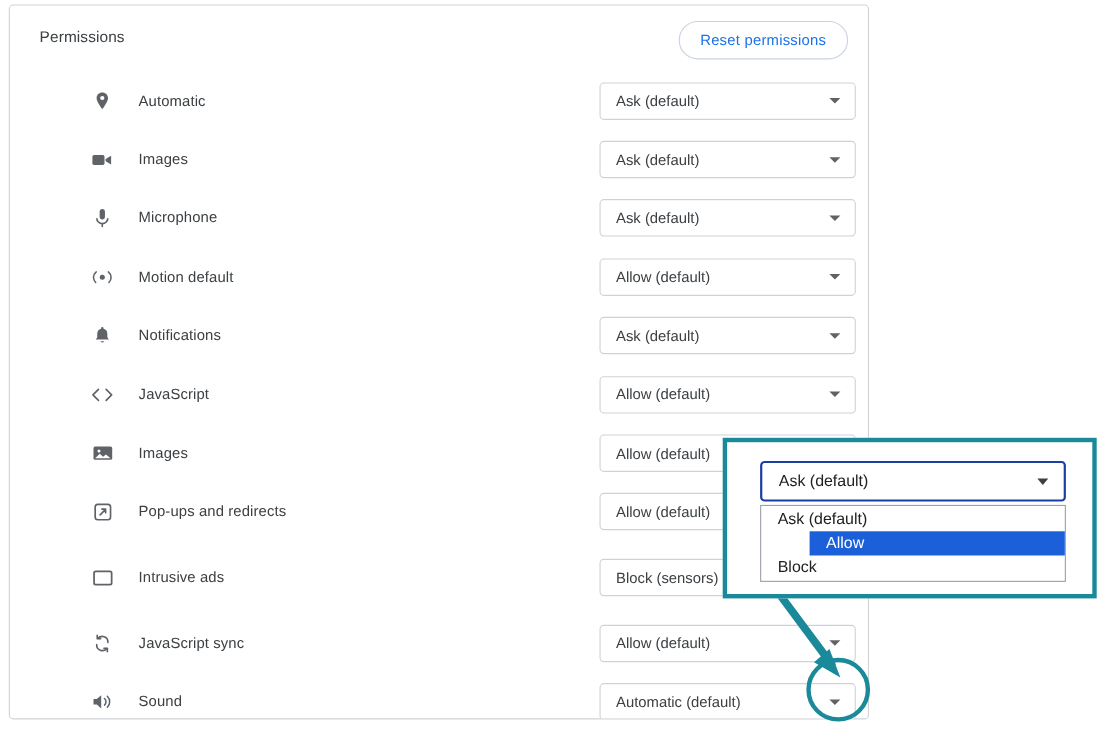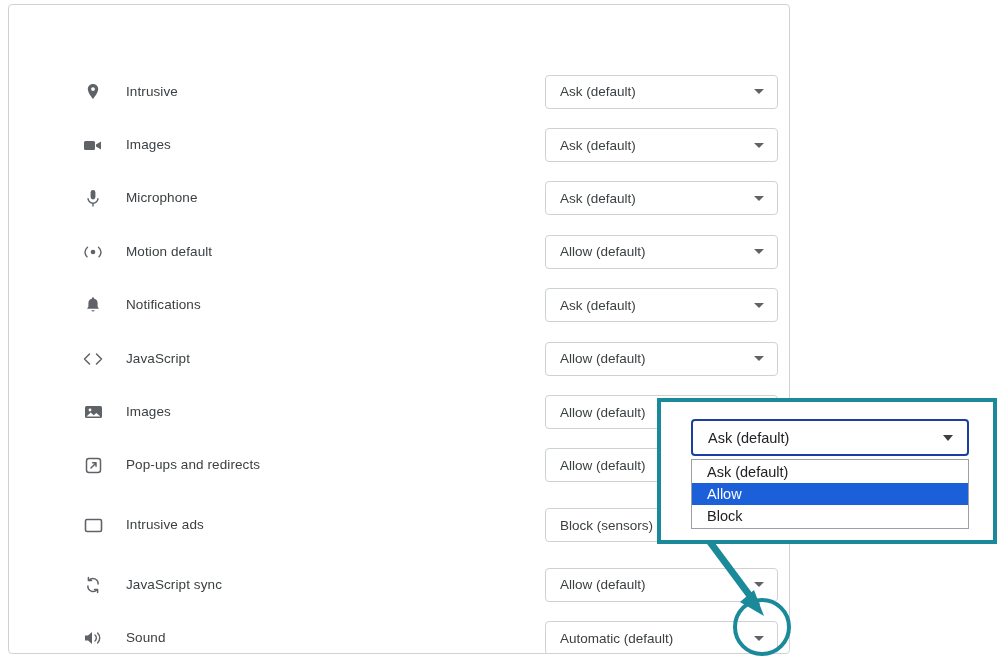--- a/index.html
+++ b/index.html
@@ -157,20 +157,21 @@
     display: flex;
     align-items: center;
     padding-left: 15px;
     font-size: 14.5px;
     color: #202124;
     cursor: pointer;
   }
   .dd-item.selected {
     background: #1b5fd9;
     color: #ffffff;
+    margin-left: 44px;
   }
   
   .circle-highlight {
     position: absolute;
     left: 733px; top: 598px;
     width: 58px; height: 58px;
     border: 4px solid #1a8a9a;
     border-radius: 50%;
     z-index: 15;
   }
@@ -187,30 +188,34 @@
     width: 9px; height: 664px;
     background: transparent;
   }
 </style>
 </head>
 <body>
 
 <div id="root">
 
   <div class="card">
+    <div class="card-header">
+      <div class="card-title">Permissions</div>
+      <button class="reset-btn">Reset permissions</button>
+    </div>
 
     <div class="rows">
 
       <div class="row">
         <span class="row-icon">
           <svg width="16" height="18" viewBox="0 0 16 18">
               <path d="M8 1C5 1 2.8 3.2 2.8 6.1c0 3.9 5.2 10 5.2 10s5.2-6.1 5.2-10C13.2 3.2 11 1 8 1zm0 7a1.9 1.9 0 110-3.8A1.9 1.9 0 018 8z" fill="#5f6368"></path>
             </svg>
         </span>
-        <span class="row-label">Intrusive</span>
+        <span class="row-label">Automatic</span>
         <div class="select">
           <span class="val">Ask (default)</span>
           <span class="arrow"></span>
         </div>
       </div>
 
       <div class="row">
         <span class="row-icon">
           <svg width="20" height="14" viewBox="0 0 20 14">
               <rect x="1" y="3" width="11" height="9" rx="1.5" fill="#5f6368"></rect>

